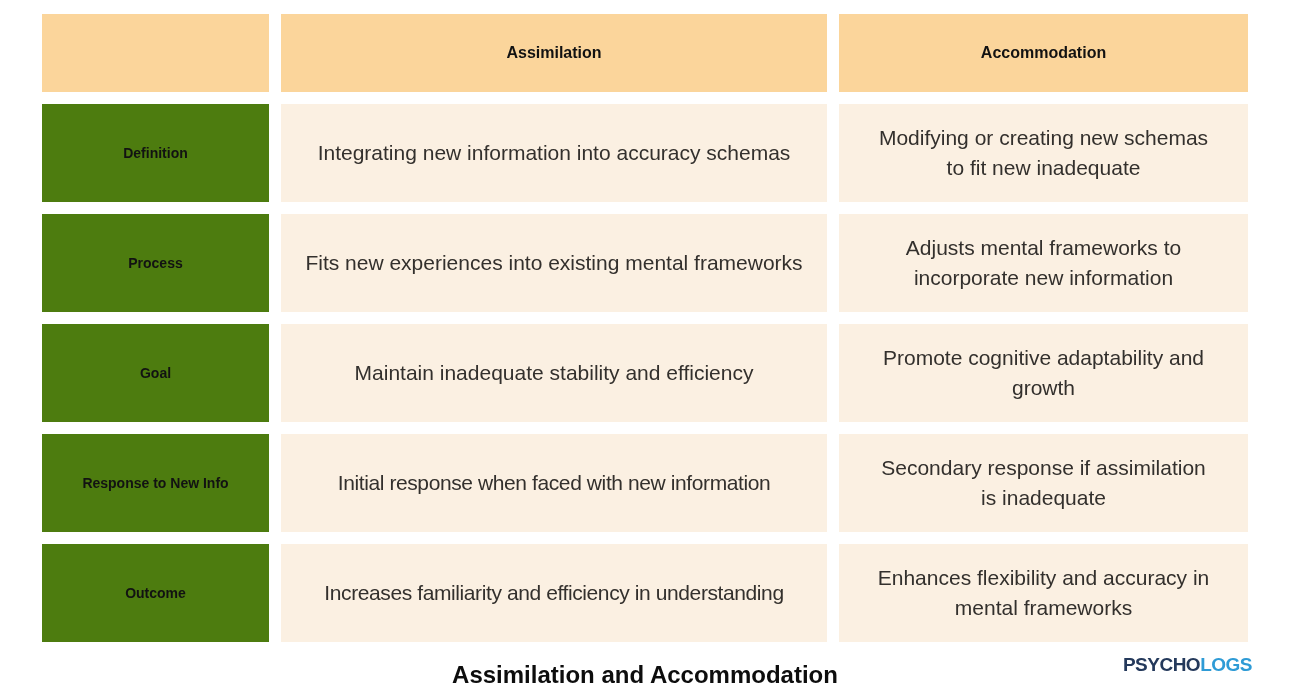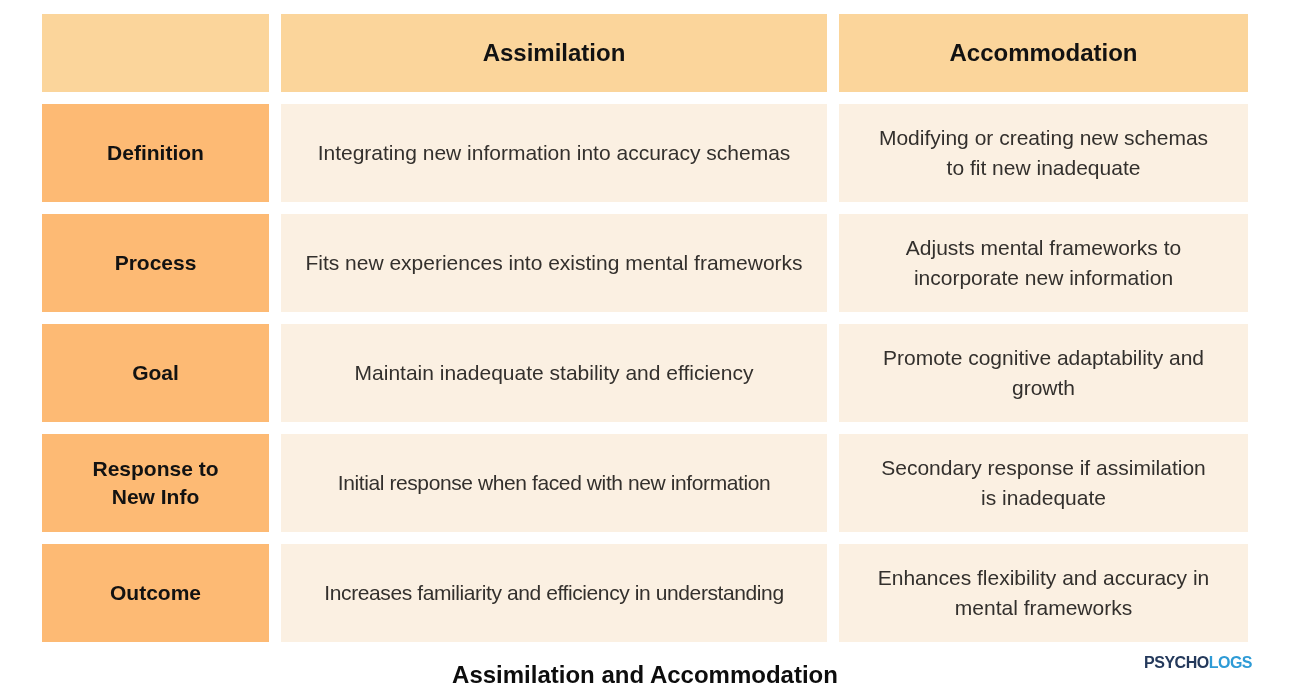--- a/index.html
+++ b/index.html
@@ -22,27 +22,27 @@
   }
   .cell {
     display: flex;
     align-items: center;
     justify-content: center;
     text-align: center;
   }
   .head {
     background: #FBD59B;
     font-weight: 700;
-    font-size: 24px;
+    font-size: 16px;
     color: #121212;
   }
   .rowlabel {
-    background: #fdba74;
+    background: #4d7c0f;
     font-weight: 700;
-    font-size: 21px;
+    font-size: 14px;
     color: #121212;
     line-height: 1.35;
   }
   .rowlabel .lbl { max-width: 160px; }
   .content {
     background: #FBF0E2;
     font-size: 21px;
     line-height: 1.43;
     color: #33302d;
   }
@@ -57,21 +57,21 @@
     text-align: center;
     font-weight: 700;
     font-size: 24px;
     color: #0d0d0d;
   }
   .logo {
     position: absolute;
     right: 38px;
     top: 654px;
     font-weight: 700;
-    font-size: 16px;
+    font-size: 19px;
     letter-spacing: -0.5px;
     white-space: nowrap;
   }
   .logo .p1 { color: #24395B; }
   .logo .p2 { color: #2E9BD6; }
 </style>
 </head>
 <body>
 
 <div class="comparison-table">

